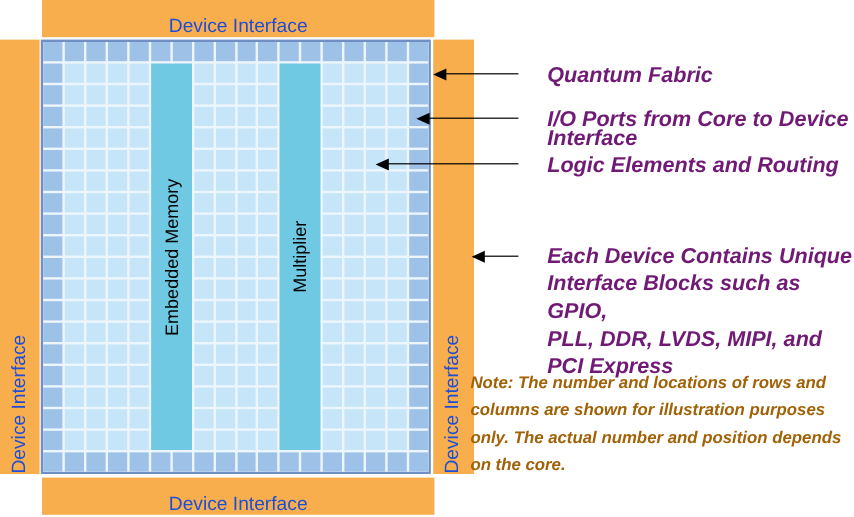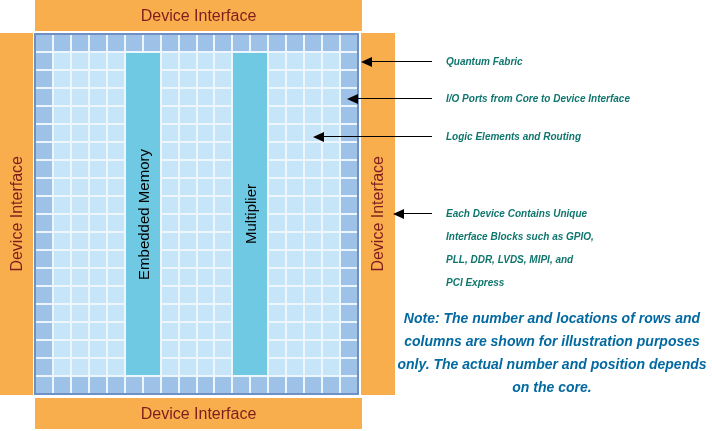--- a/index.html
+++ b/index.html
@@ -10,21 +10,21 @@
     --core-border:#7090c4;
     --gridline:#eef6fd;
     --arrow-black:#000000;
   }
   *{margin:0;padding:0;box-sizing:border-box;}
   html,body{background:#ffffff;}
   body{font-family:"Liberation Sans", sans-serif;}
   .canvas{position:relative;width:712px;height:431px;background:#ffffff;overflow:hidden;}
 
   
-  .bar{position:absolute;background:var(--interface-orange);display:flex;align-items:center;justify-content:center;color:#7f1d1d;}
+  .bar{position:absolute;background:var(--interface-orange);display:flex;align-items:flex-end;justify-content:center;color:#1d4ed8;}
   .bar-top   {left:35px; top:0;     width:327px;height:31px;}
   .bar-bottom{left:35px; top:398px; width:327px;height:31px;}
   .bar-left  {left:0;    top:33px;  width:33px; height:362px;}
   .bar-right {left:361px;top:33px;  width:34px; height:362px;}
   .bar-label{font-size:16px;line-height:1;white-space:nowrap;}
   .vtext{writing-mode:vertical-rl;transform:rotate(180deg);}
 
   
   .core{position:absolute;left:34px;top:33px;width:325px;height:362px;
         border:2px solid var(--core-border);background:var(--gridline);}
@@ -46,29 +46,29 @@
   .arrow .head{position:absolute;left:0;top:0;width:0;height:0;
                border-top:5px solid transparent;border-bottom:5px solid transparent;
                border-right:11px solid var(--arrow-black);}
   .arrow .line{position:absolute;left:9px;right:0;top:4.25px;border-top:1.5px solid var(--arrow-black);}
   .arrow-1{left:361px;top:57px; width:71px;}
   .arrow-2{left:347px;top:94px; width:85px;}
   .arrow-3{left:313px;top:132px;width:119px;}
   .arrow-4{left:393px;top:209px;width:39px;}
 
   
-  .callout-label{position:absolute;left:446px;color:#0f766e;font-size:10px;font-style:italic;
+  .callout-label{position:absolute;left:456px;color:#701a75;font-size:18px;font-style:italic;
                  font-weight:bold;line-height:16px;white-space:pre-line;}
   .label-1{top:54px;}
   .label-2{top:91px;}
   .label-3{top:129px;}
   .label-4{top:202px;line-height:23px;font-style:italic;}
 
-  .note{position:absolute;left:392px;top:307px;width:320px;color:#0369a1;font-size:14px;
-        font-style:italic;font-weight:bold;line-height:23px;white-space:pre-line;text-align:center;}
+  .note{position:absolute;left:392px;top:307px;width:320px;color:#a16207;font-size:14px;
+        font-style:italic;font-weight:bold;line-height:23px;white-space:pre-line;}
 </style>
 </head>
 <body>
 
 <div class="canvas">
 
   <div class="bar bar-top">
     <span class="bar-label">Device Interface</span>
   </div>
   <div class="bar bar-left">

